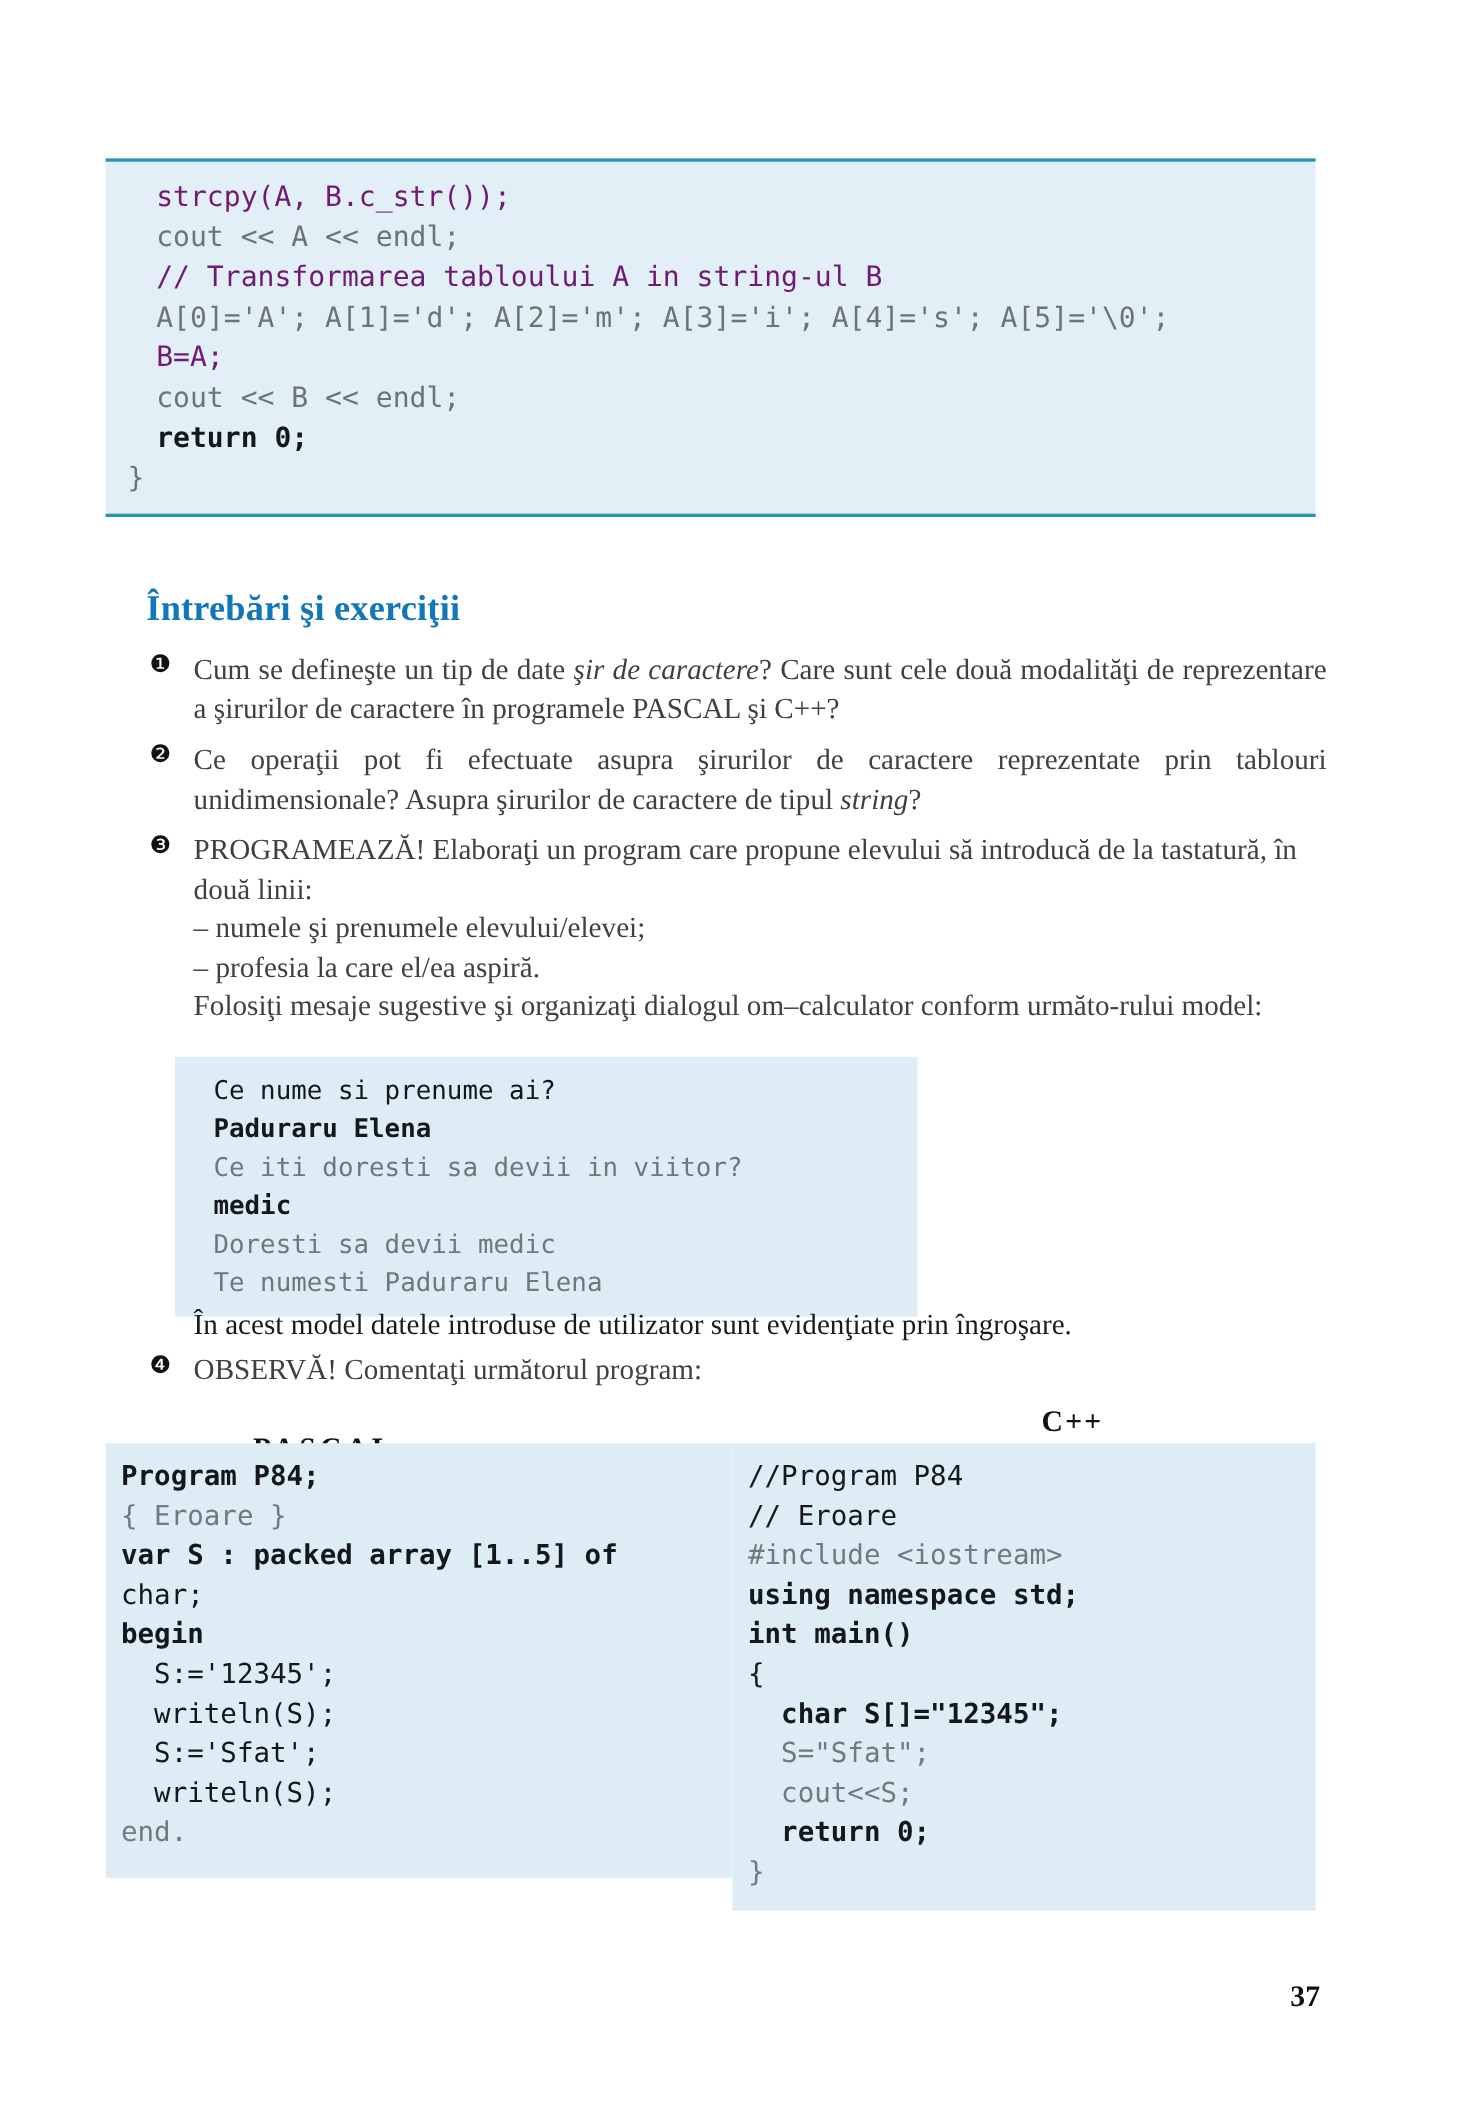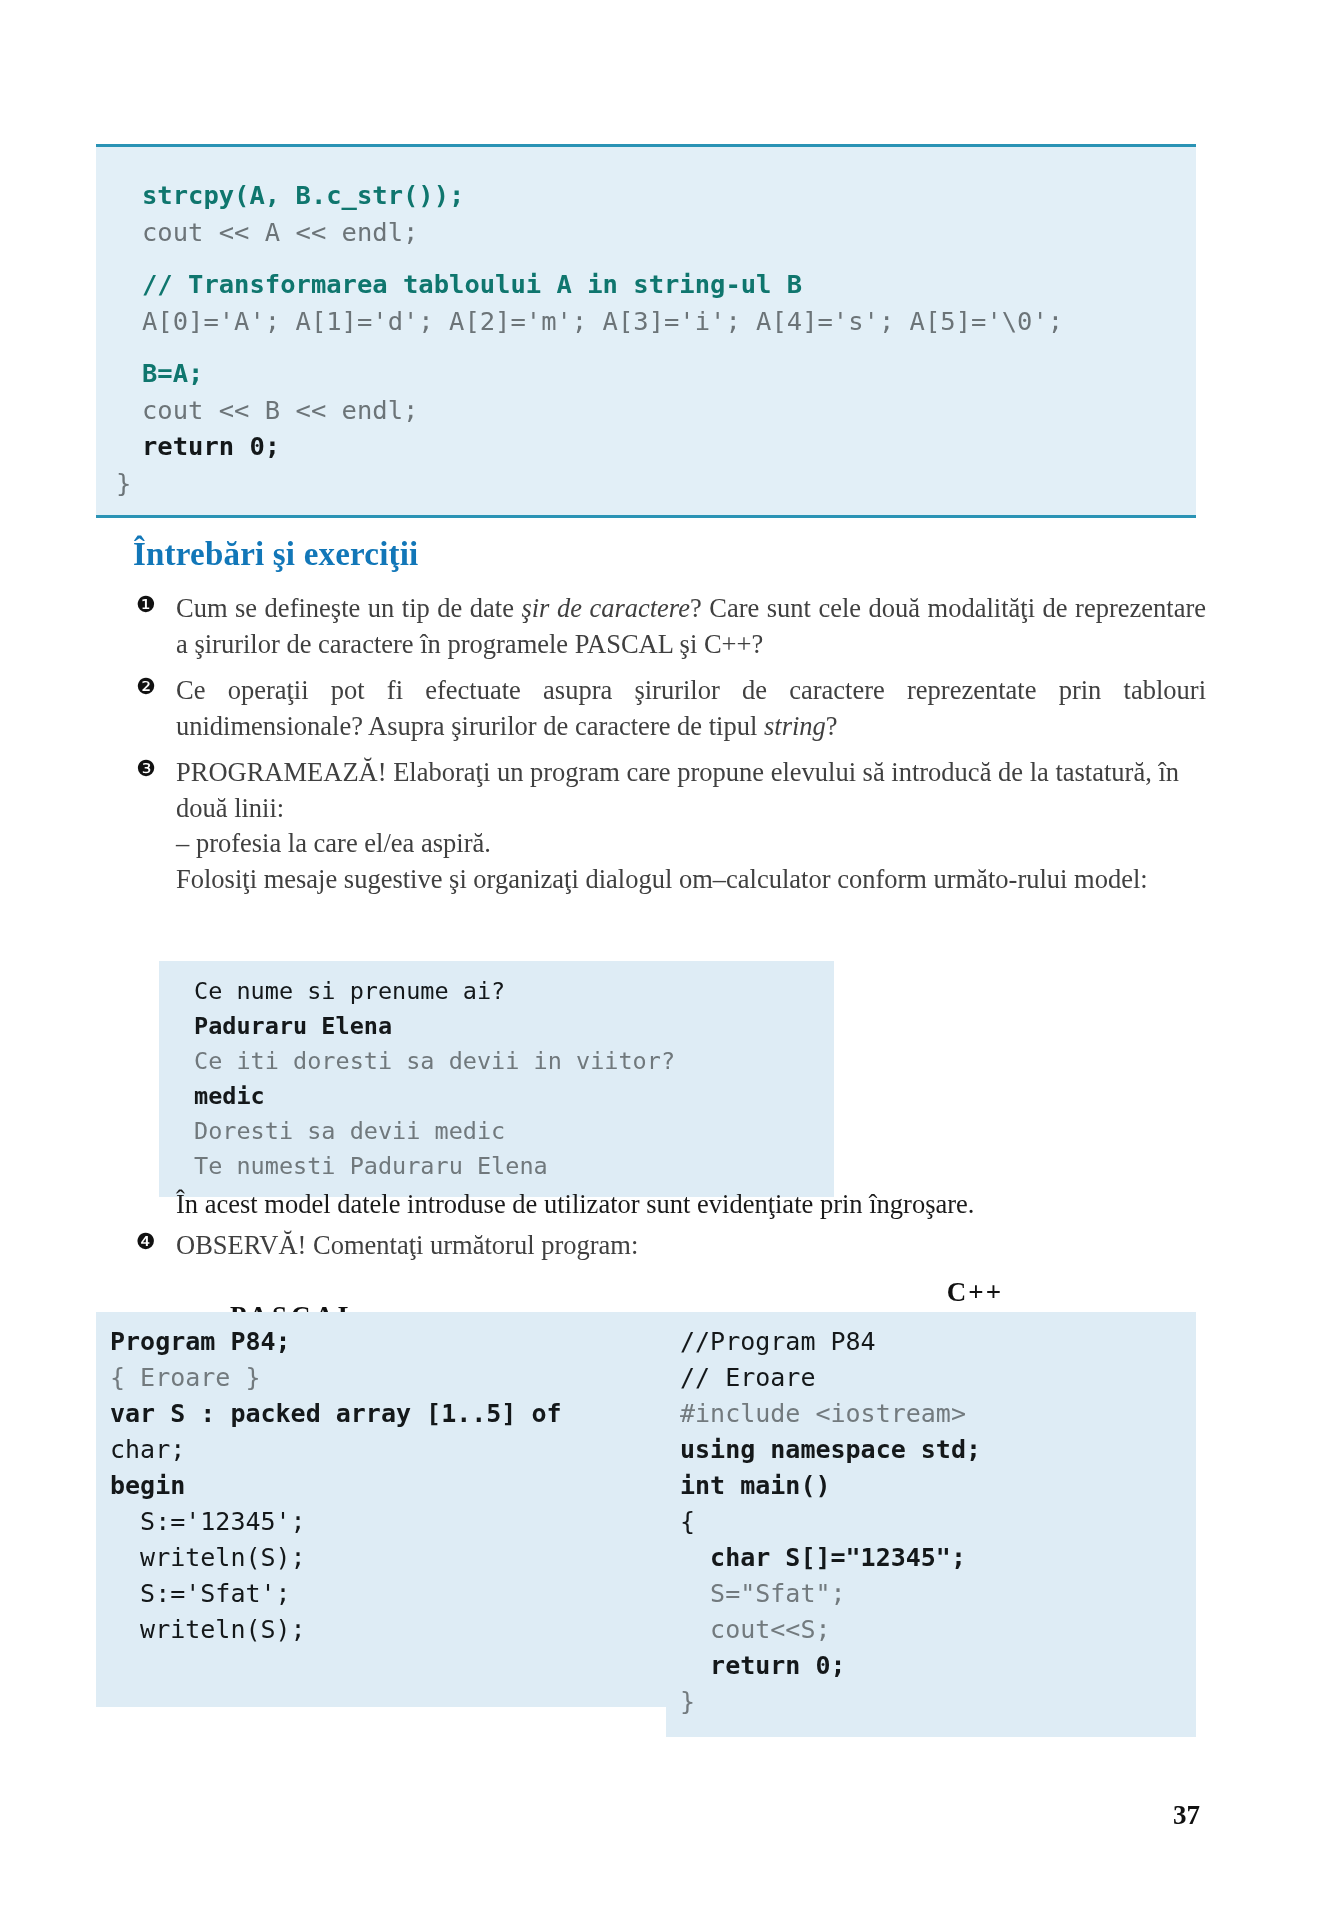--- a/index.html
+++ b/index.html
@@ -31,21 +31,21 @@
   }
   .code-top .ln{
     font-family:"DejaVu Sans Mono","Liberation Mono",monospace;
     font-size:25.5px;
     line-height:36.5px;
     white-space:pre;
     color:#6c7478;
     padding-left:46px;
   }
   .code-top .ln.b{color:#14181a;font-weight:700;}
-  .code-top .ln.n{color:#0f766e;font-weight:700;margin-top:16px;}
+  .code-top .ln.n{color:#701a75;font-weight:400;}
   .code-top .ln.ind0{padding-left:20px;}
 
   
   .sec-head{
     position:absolute;
     left:133px; top:536px;
     font-family:"Liberation Serif", serif;
     font-weight:700;
     font-size:33px;
     color:#1277b8;
@@ -191,20 +191,21 @@
       <div class="body">Cum se defineşte un tip de date <i>şir de caractere</i>? Care sunt cele două modalităţi de reprezentare a şirurilor de caractere în programele PASCAL şi C++?</div>
     </div>
     <div class="ex">
       <div class="bullet">❷</div>
       <div class="body">Ce operaţii pot fi efectuate asupra şirurilor de caractere reprezentate prin tablouri unidimensionale? Asupra şirurilor de caractere de tipul <i>string</i>?</div>
     </div>
     <div class="ex">
       <div class="bullet">❸</div>
       <div class="body nojust">
         <div>PROGRAMEAZĂ! Elaboraţi un program care propune elevului să introducă de la tastatură, în două linii:</div>
+        <div class="sub-line">– numele şi prenumele elevului/elevei;</div>
         <div class="sub-line">– profesia la care el/ea aspiră.</div>
         <div>Folosiţi mesaje sugestive şi organizaţi dialogul om–calculator conform următo-rului model:</div>
       </div>
     </div>
   </div>
 
   <div class="dlg">
     <div class="ln n">Ce nume si prenume ai?</div>
     <div class="ln b">Paduraru Elena</div>
     <div class="ln">Ce iti doresti sa devii in viitor?</div>
@@ -228,20 +229,21 @@
   <div class="cmp-col left">
     <div class="ln b">Program P84;</div>
     <div class="ln">{ Eroare }</div>
     <div class="ln b">var S : packed array [1..5] of</div>
     <div class="ln n">char;</div>
     <div class="ln b">begin</div>
     <div class="ln n">  S:='12345';</div>
     <div class="ln n">  writeln(S);</div>
     <div class="ln n">  S:='Sfat';</div>
     <div class="ln n">  writeln(S);</div>
+    <div class="ln">end.</div>
   </div>
 
   <div class="cmp-col right">
     <div class="ln n">//Program P84</div>
     <div class="ln n">// Eroare</div>
     <div class="ln">#include &lt;iostream&gt;</div>
     <div class="ln b">using namespace std;</div>
     <div class="ln b">int main()</div>
     <div class="ln n">{</div>
     <div class="ln b">  char S[]="12345";</div>

